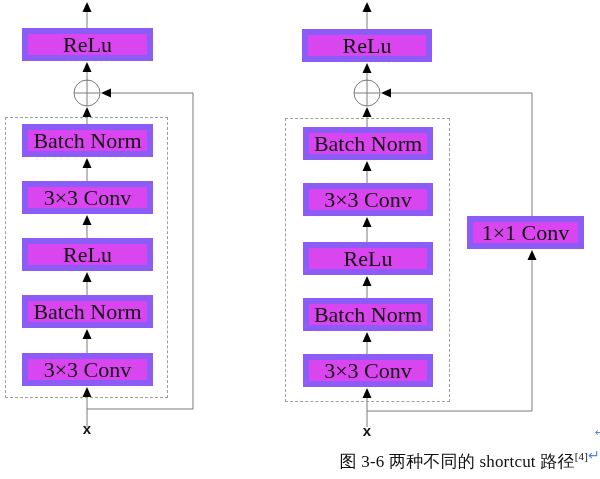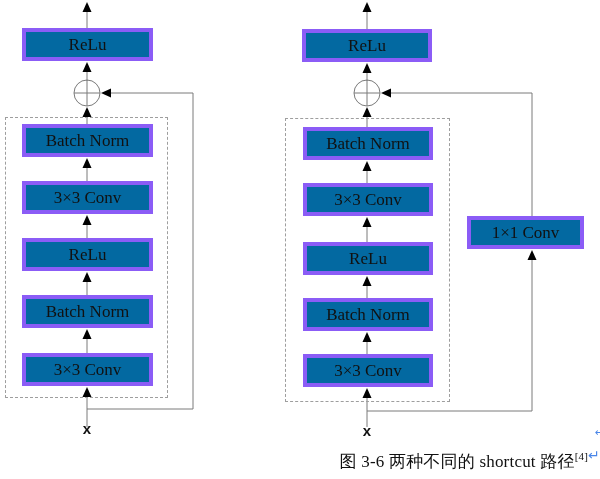--- a/index.html
+++ b/index.html
@@ -4,24 +4,24 @@
 <style>
   html,body{margin:0;padding:0;}
   body{
     width:600px;height:479px;background:#ffffff;position:relative;overflow:hidden;
     font-family:"Liberation Serif","DejaVu Serif",serif;
   }
   .canvas{position:absolute;left:0;top:0;width:600px;height:479px;}
   svg.wires{position:absolute;left:0;top:0;}
   .node{
     position:absolute;
-    border:4px solid #8b5cf6;
-    background:#0369a1;
+    border:6px solid #8b5cf6;
+    background:#d946ef;
     display:flex;align-items:center;justify-content:center;
-    font-size:17px;color:#111111;
+    font-size:22px;color:#111111;
     box-sizing:border-box;
   }
   .dashed-group{
     position:absolute;
     border:1px dashed #9e9e9e;
     box-sizing:border-box;
     background:transparent;
   }
   .input-label{
     position:absolute;

